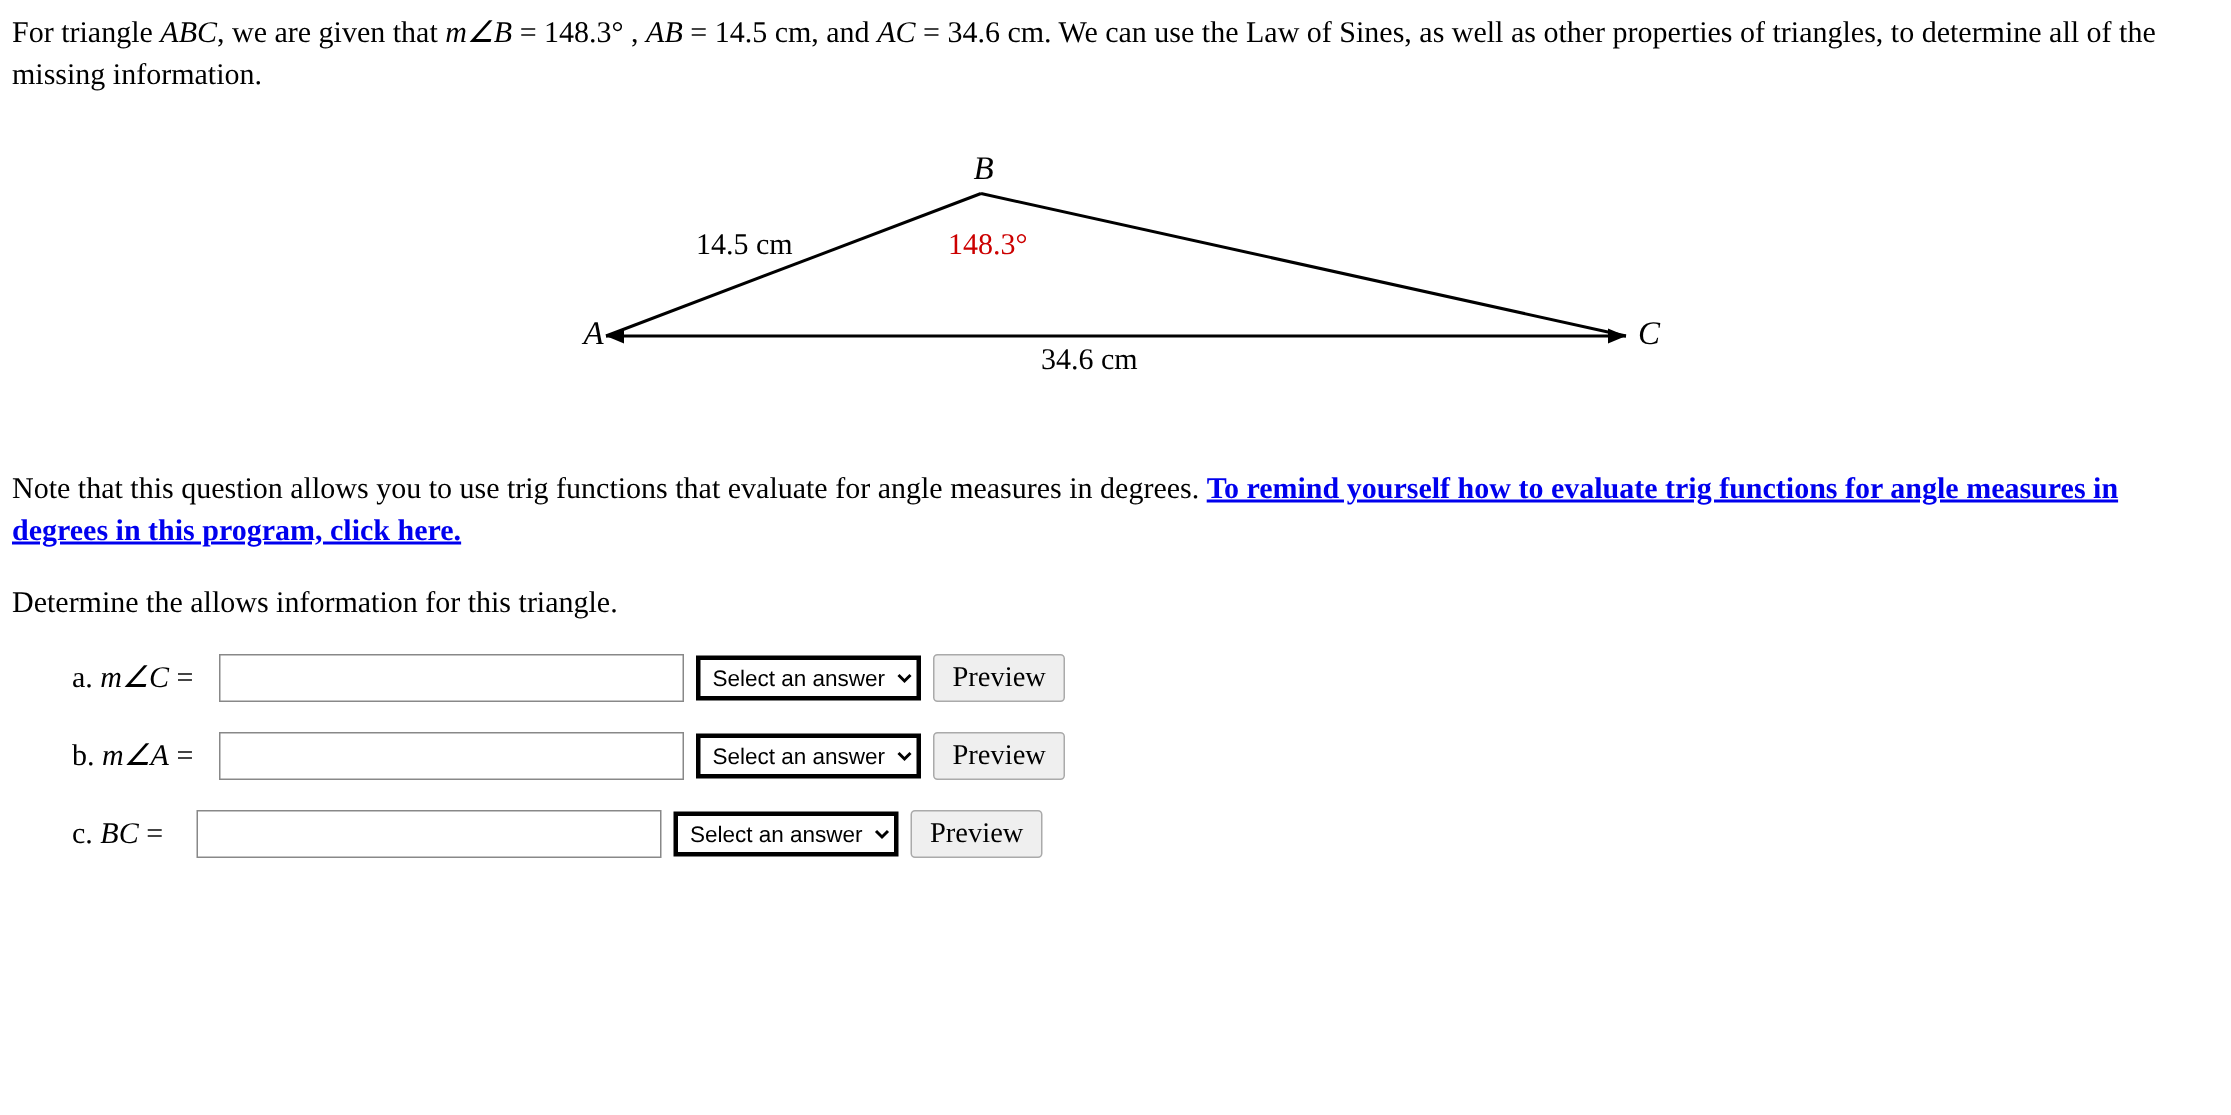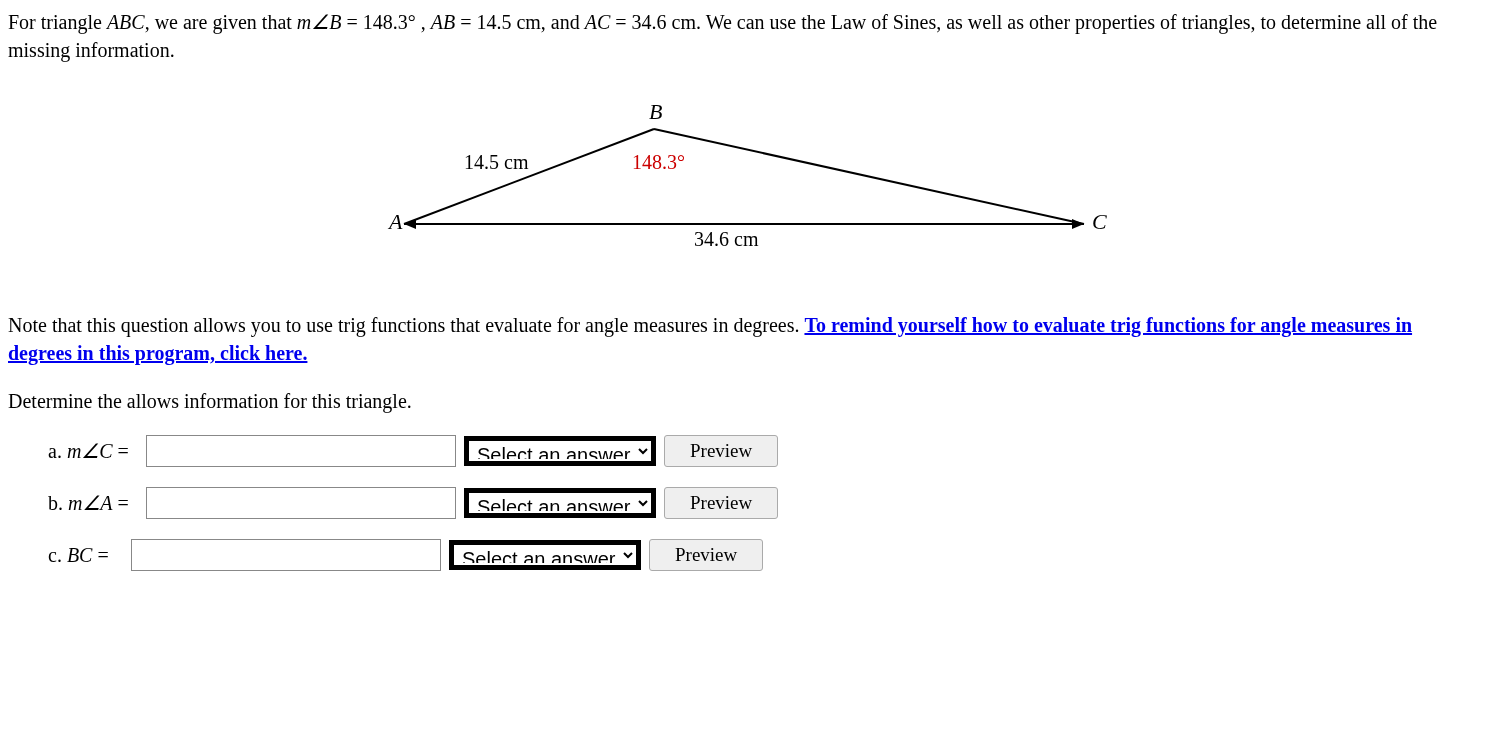--- a/index.html
+++ b/index.html
@@ -45,34 +45,34 @@
     input[type="text"] {
       width: 300px;
       height: 26px;
       border: 1px solid #888;
       font-size: 16px;
       padding: 2px 4px;
       background: #fff;
     }
     select {
       height: 30px;
-      border: 5px solid #000000;
+      border: 3px solid #000000;
       font-family: Arial, sans-serif;
-      font-size: 20px;
+      font-size: 15px;
       background: #fff;
       padding: 2px 4px;
     }
     button.preview {
       height: 32px;
       background: #efefef;
       border: 1px solid #aaa;
       border-radius: 3px;
       font-family: 'Times New Roman', Times, serif;
       font-size: 19px;
-      padding: 2px 25px;
+      padding: 2px 12px;
       cursor: pointer;
     }
     .math-var {
       font-style: italic;
       text-align: right;
     }
     .note-plain {
       color: #000;
       margin-top: 23px;
     }

